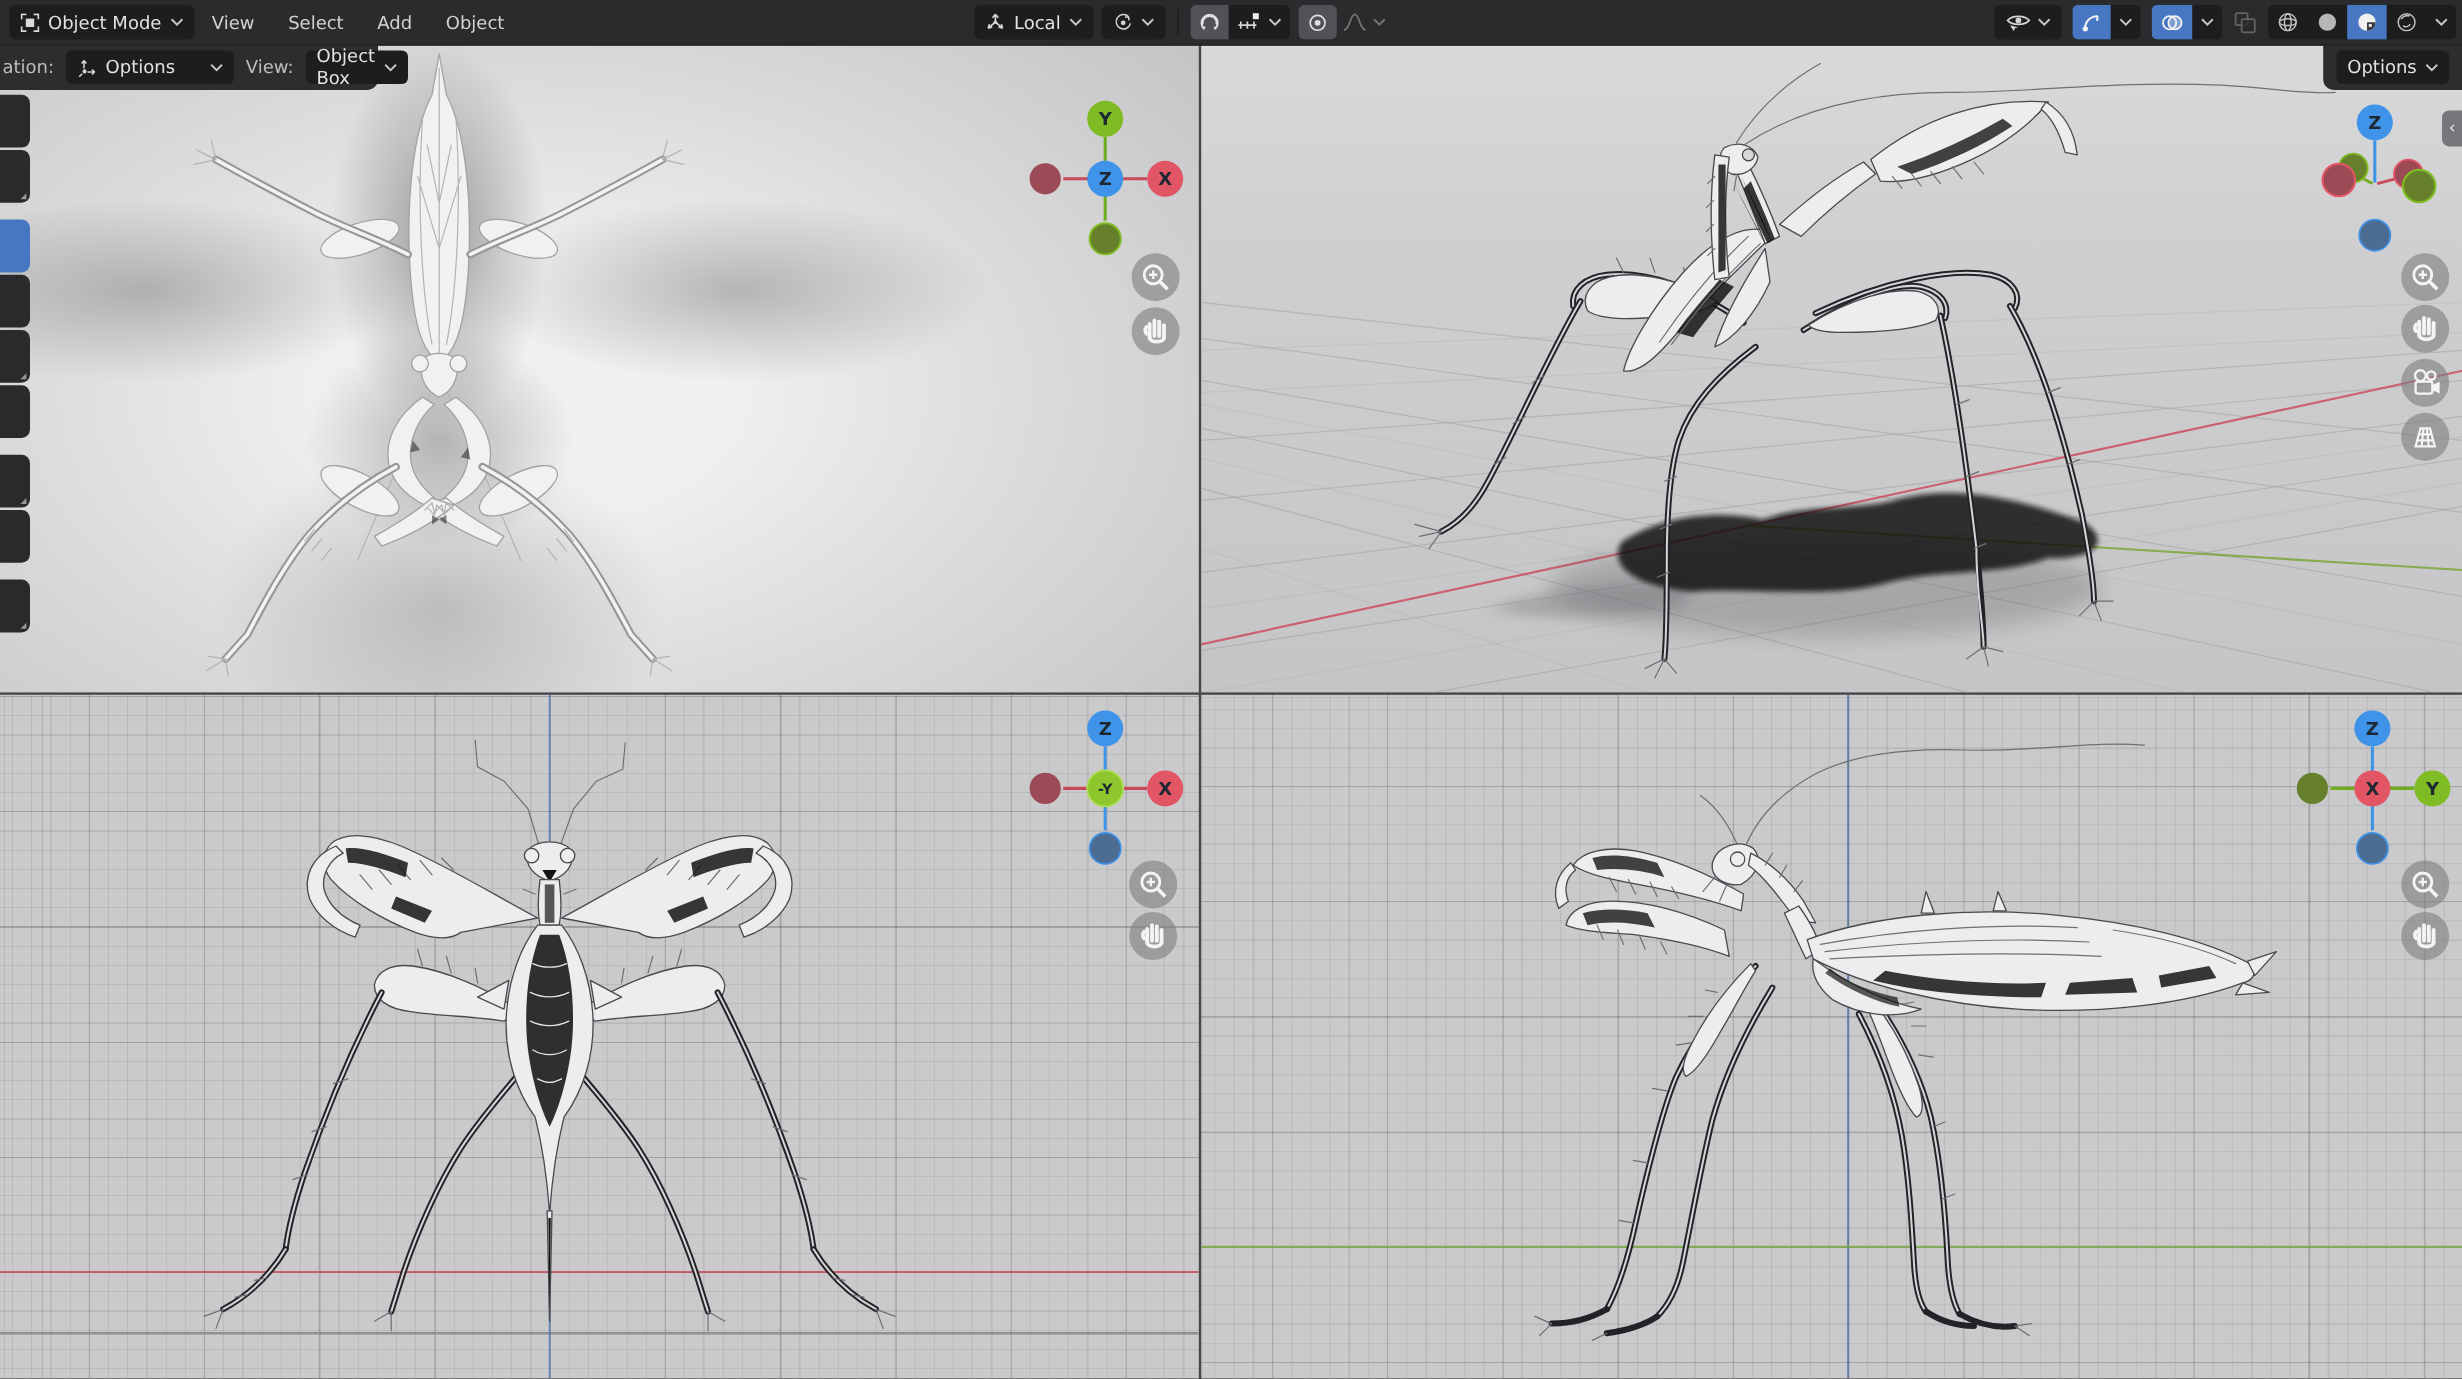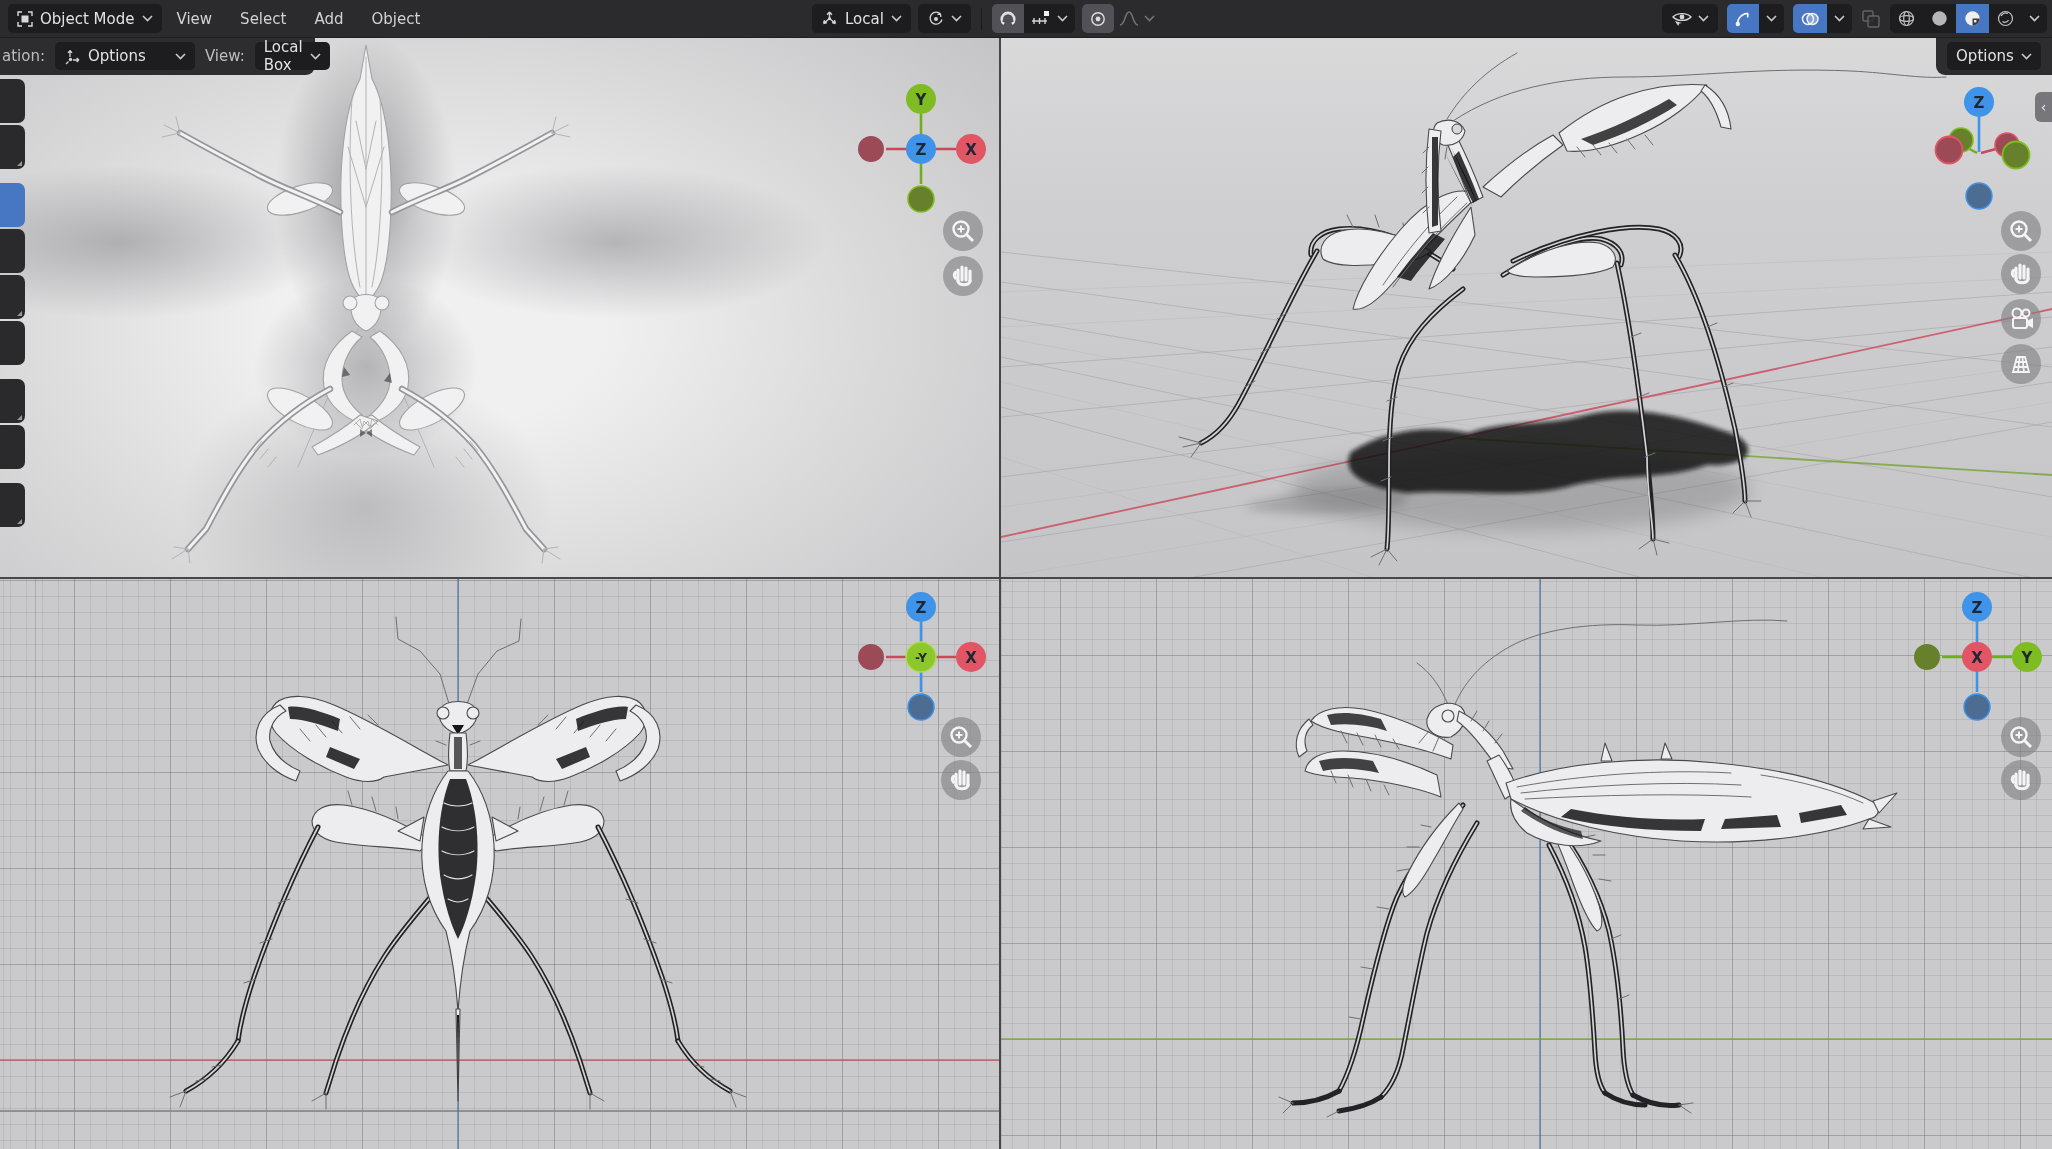--- a/index.html
+++ b/index.html
@@ -314,21 +314,21 @@
       </span>
       <span>Options</span>
       <span class="icon" style="margin-left:22px;">
         <svg width="11" height="7">
             <path d="M1,1 L5.5,5.5 L10,1" stroke="#c9c9ca" stroke-width="1.6" fill="none"></path>
           </svg>
       </span>
     </div>
     <span class="lbl">View:</span>
     <div class="pill" style="height:28px;">
-      <span>Local Box</span>
+      <span>Object Box</span>
       <span class="icon">
         <svg width="11" height="7">
             <path d="M1,1 L5.5,5.5 L10,1" stroke="#c9c9ca" stroke-width="1.6" fill="none"></path>
           </svg>
       </span>
     </div>
   </div>
   <div class="optionspatch">
     <div class="pill" style="height:28px;align-items:center;">
       <span>Options</span>

